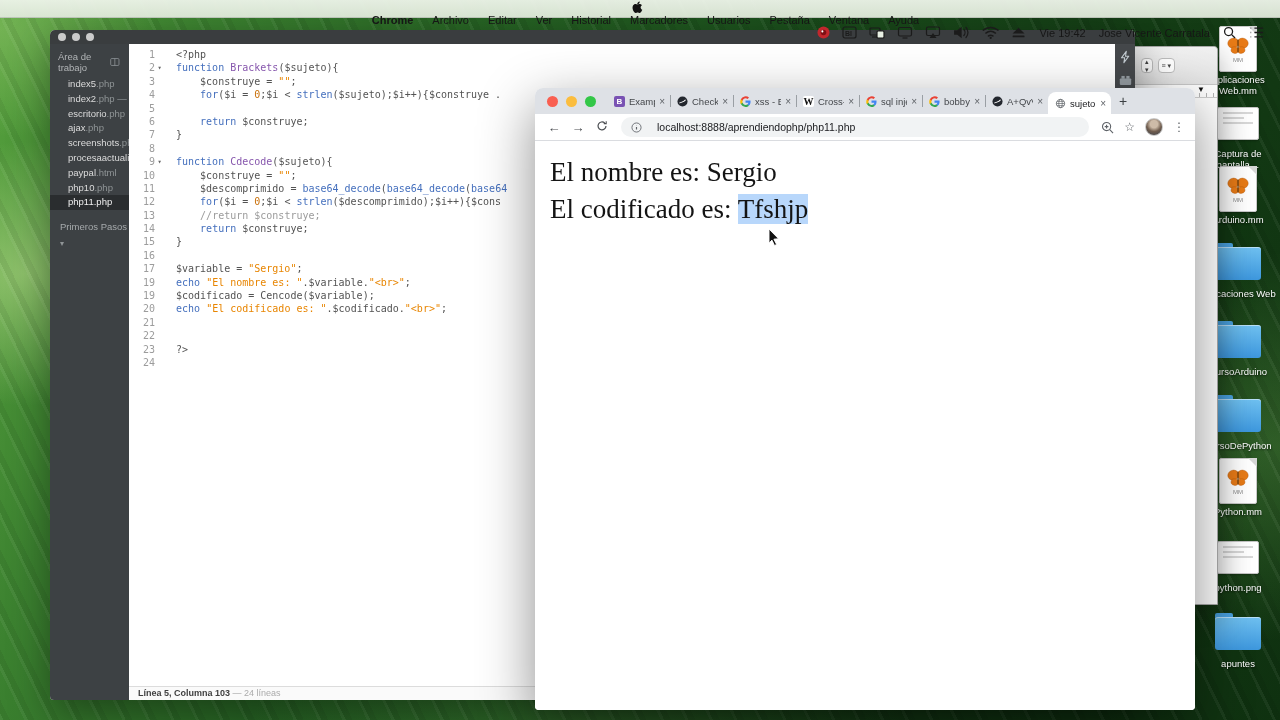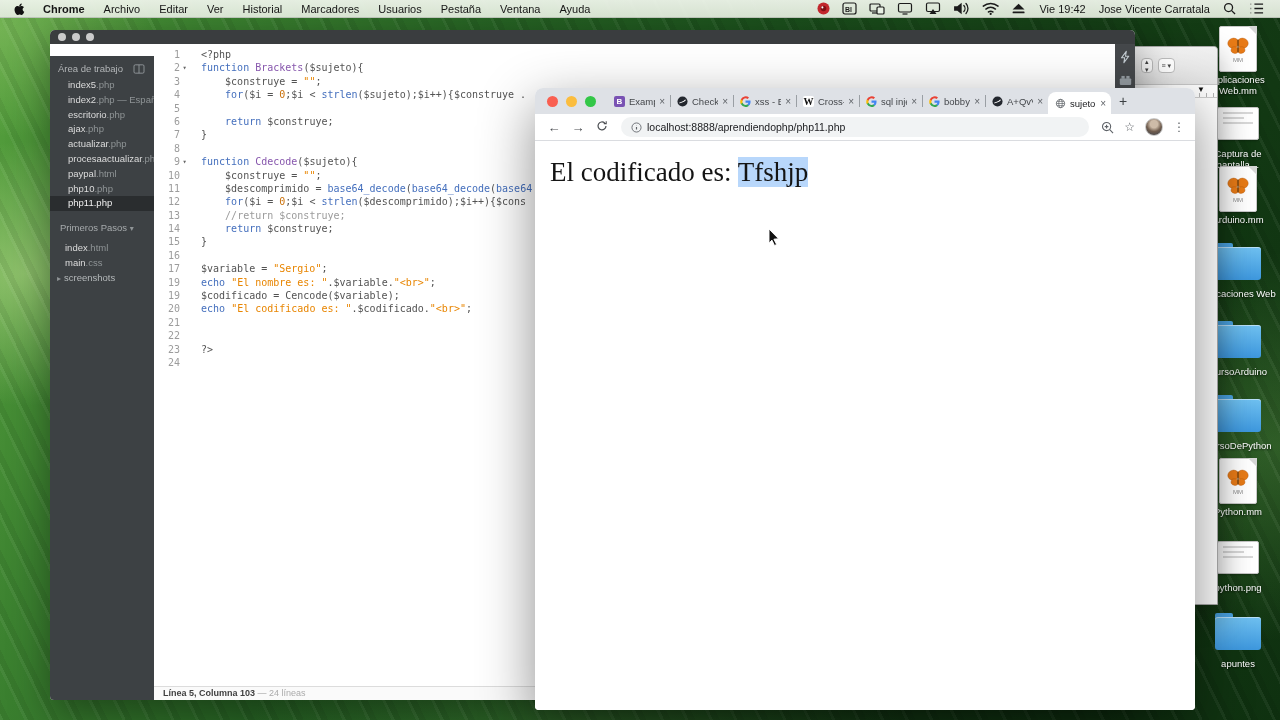--- a/index.html
+++ b/index.html
@@ -21,20 +21,21 @@
     background:repeating-linear-gradient(64deg, rgba(255,255,255,.05) 0 3px, rgba(0,0,0,.06) 3px 9px, transparent 9px 22px);
   }
 
   
   .menubar {
     position:absolute; left:0; top:0; right:0; height:18px; z-index:50;
     background:linear-gradient(rgba(236,243,232,.96), rgba(222,232,216,.96));
     border-bottom:1px solid rgba(0,0,0,.18);
     display:flex; align-items:center; font-size:11px; color:#161616;
     padding:0 16px 0 13px;
+    flex-direction:column;
   }
   .menubar .apple { width:13px; height:14px; display:inline-flex; margin-right:3px; }
   .menubar .apple svg { width:12px; height:14px; fill:#111; }
   .menu-items { display:flex; gap:19px; margin-left:14px; }
   .menu-item { cursor:default; }
   .menu-item.app-name { font-weight:700; }
   .menubar-right { margin-left:auto; display:flex; align-items:center; gap:13px; }
   .status-icon { display:inline-flex; align-items:center; }
   .status-icon svg { height:13px; }
   .mb-clock, .mb-user { font-size:11px; }
@@ -61,21 +62,21 @@
   .brackets {
     left:50px; top:30px; width:1085px; height:670px; z-index:3;
     border-radius:5px 5px 4px 4px; box-shadow:0 14px 40px rgba(0,0,0,.40);
     display:flex; flex-direction:column; overflow:hidden; background:#fff;
   }
   .bk-titlebar { height:14px; background:#3a3d3f; position:relative; flex:0 0 auto; }
   .bk-lights { position:absolute; left:8px; top:3px; display:flex; gap:6px; }
   .bk-lights i { width:8px; height:8px; border-radius:50%; background:#cbcbcb; }
   .bk-title { position:absolute; left:533px; top:1.5px; font-size:10px; color:#b9bcbe; white-space:nowrap; }
   .bk-body { flex:1; display:flex; min-height:0; position:relative; }
-  .bk-sidebar { width:104px; background:#3d4144; color:#c7c7c7; flex:0 0 auto; overflow:hidden;margin-top:12px; }
+  .bk-sidebar { width:79px; background:#3d4144; color:#c7c7c7; flex:0 0 auto; overflow:hidden; }
   .bk-ws-header { display:flex; align-items:center; justify-content:space-between;
     padding:7px 9px 4px 8px; font-size:9.5px; color:#b2b5b7; }
   .bk-ws-header svg { width:12px; height:10px; }
   .file-list { display:flex; flex-direction:column; }
   .file-item { height:14.8px; line-height:14.8px; padding-left:18px; font-size:9.5px; white-space:nowrap; cursor:pointer; }
   .file-item .fname { color:#dcdcdc; }
   .file-item .fext, .file-item .fsuffix { color:#8f9496; }
   .file-item.active { background:#2a2d2f; }
   .file-item.active .fname, .file-item.active .fext { color:#f0f0f0; }
   .bk-proj-header { margin-top:9px; padding-left:10px; font-size:9.5px; color:#a6aaac; height:16px; line-height:16px; cursor:pointer; }
@@ -125,21 +126,21 @@
     font-size:8px; border-radius:2px; }
   .fav svg { width:11px; height:11px; }
   .fav-b { background:#7952b3; color:#fff; font-weight:700; font-size:8px; }
   .fav-w { background:#fff; color:#111; font-family:"Liberation Serif", serif; font-weight:700; font-size:10px; }
   .ch-newtab { width:24px; text-align:center; font-size:14px; color:#3c4043; align-self:center; cursor:pointer; }
   .ch-navbar { height:27px; background:#fff; border-bottom:1px solid #dadce0; flex:0 0 auto;
     display:flex; align-items:center; padding:0 8px 0 10px; gap:6px; }
   .nav-btn { font-size:13px; color:#4a4d51; width:18px; text-align:center; cursor:pointer; }
   .nav-btn.reload svg { width:12px; height:12px; }
   .ch-addressbar { flex:1; height:20px; background:#f1f3f4; border-radius:10px; display:flex; align-items:center;
-    padding:0 10px; gap:5px; margin:0 4px; }
+    padding:0 10px; gap:15px; margin:0 4px; }
   .ch-addressbar svg { width:11px; height:11px; flex:0 0 auto; }
   .ch-url { font-size:10.5px; color:#202124; white-space:nowrap; overflow:hidden; }
   .nav-right { display:flex; align-items:center; gap:10px; padding:0 2px; }
   .nav-right svg { width:13px; height:13px; }
   .nav-star { font-size:12px; color:#5f6368; }
   .nav-avatar { width:18px; height:18px; border-radius:50%;
     background:radial-gradient(circle at 50% 32%, #cdbba8 0 27%, #705d4e 55%, #39404b 100%); border:1px solid #c8c8c8; }
   .nav-dots { font-size:12px; color:#5f6368; letter-spacing:0; }
   .ch-content { flex:1; background:#fff; position:relative; font-family:"Liberation Serif", serif;
     color:#141414; padding:13px 0 0 15px; }
@@ -300,35 +301,30 @@
         <svg viewBox="0 0 14 12" fill="none" stroke="#9aa0a4">
             <rect x="1" y="1" width="12" height="10" rx="1.5"></rect>
             <path d="M7 1v10"></path>
           </svg>
       </div>
       <div class="file-list">
           <div class="file-item"><span class="fname">index5</span><span class="fext">.php</span><span class="fsuffix"></span></div>
           <div class="file-item"><span class="fname">index2</span><span class="fext">.php</span><span class="fsuffix"> — Español</span></div>
           <div class="file-item"><span class="fname">escritorio</span><span class="fext">.php</span><span class="fsuffix"></span></div>
           <div class="file-item"><span class="fname">ajax</span><span class="fext">.php</span><span class="fsuffix"></span></div>
-          <div class="file-item"><span class="fname">actualizar</span><span class="fext">.php</span><span class="fsuffix"></span></div>
+          <div class="file-item"><span class="fname">screenshots</span><span class="fext">.php</span><span class="fsuffix"></span></div>
           <div class="file-item"><span class="fname">procesaactualizar</span><span class="fext">.php</span><span class="fsuffix"></span></div>
           <div class="file-item"><span class="fname">paypal</span><span class="fext">.html</span><span class="fsuffix"></span></div>
           <div class="file-item"><span class="fname">php10</span><span class="fext">.php</span><span class="fsuffix"></span></div>
           <div class="file-item active"><span class="fname">php11</span><span class="fext">.php</span><span class="fsuffix"></span></div>
         </div>
       <div class="bk-proj-header">
         <span>Primeros Pasos</span>
         <span class="caret"> ▾</span>
       </div>
-      <div class="file-list proj-list">
-          <div class="file-item"><span class="fname">index</span><span class="fext">.html</span><span class="fsuffix"></span></div>
-          <div class="file-item"><span class="fname">main</span><span class="fext">.css</span><span class="fsuffix"></span></div>
-          <div class="file-item folder"><span class="arrow">▸</span><span class="fname">screenshots</span></div>
-        </div>
     </div>
     <div class="bk-editor-col">
       <div class="bk-editor">
           <div class="cl"><span class="ln">1</span><span class="fold"></span><span class="ct"><span class="t-p">&lt;?php</span></span></div>
           <div class="cl"><span class="ln">2</span><span class="fold">▾</span><span class="ct"><span class="t-k">function</span><span class="t-p"> </span><span class="t-f">Brackets</span><span class="t-p">($sujeto){</span></span></div>
           <div class="cl"><span class="ln">3</span><span class="fold"></span><span class="ct"><span class="t-p">    $construye = </span><span class="t-s">""</span><span class="t-p">;</span></span></div>
           <div class="cl"><span class="ln">4</span><span class="fold"></span><span class="ct"><span class="t-p">    </span><span class="t-k">for</span><span class="t-p">($i = </span><span class="t-n">0</span><span class="t-p">;$i &lt; </span><span class="t-k">strlen</span><span class="t-p">($sujeto);$i++){$construye .</span></span></div>
           <div class="cl"><span class="ln">5</span><span class="fold"></span></div>
           <div class="cl"><span class="ln">6</span><span class="fold"></span><span class="ct"><span class="t-p">    </span><span class="t-k">return</span><span class="t-p"> $construye;</span></span></div>
           <div class="cl"><span class="ln">7</span><span class="fold"></span><span class="ct"><span class="t-p">}</span></span></div>
@@ -476,20 +472,21 @@
           <circle cx="6" cy="6" r="4.4"></circle>
           <path d="M9.4 9.4L13 13"></path>
           <path d="M4 6h4M6 4v4"></path>
         </svg>
       <span class="nav-star">☆</span>
       <span class="nav-avatar"></span>
       <span class="nav-dots">⋮</span>
     </div>
   </div>
   <div class="ch-content">
+    <div class="ch-line">El nombre es: Sergio</div>
     <div class="ch-line"><span>El codificado es: </span><span class="sel">Tfshjp</span></div>
   </div>
   <svg class="mouse-cursor" viewBox="0 0 12 19">
       <path d="M1 1l9.5 9.7-4.6.5 2.7 5.3-2.1 1-2.6-5.4L1 15.2z" fill="#111" stroke="#fff" stroke-width="0.9"></path>
     </svg>
 </div>
 
 <div class="menubar">
   <span class="apple">
     <svg viewBox="0 0 16 18">

